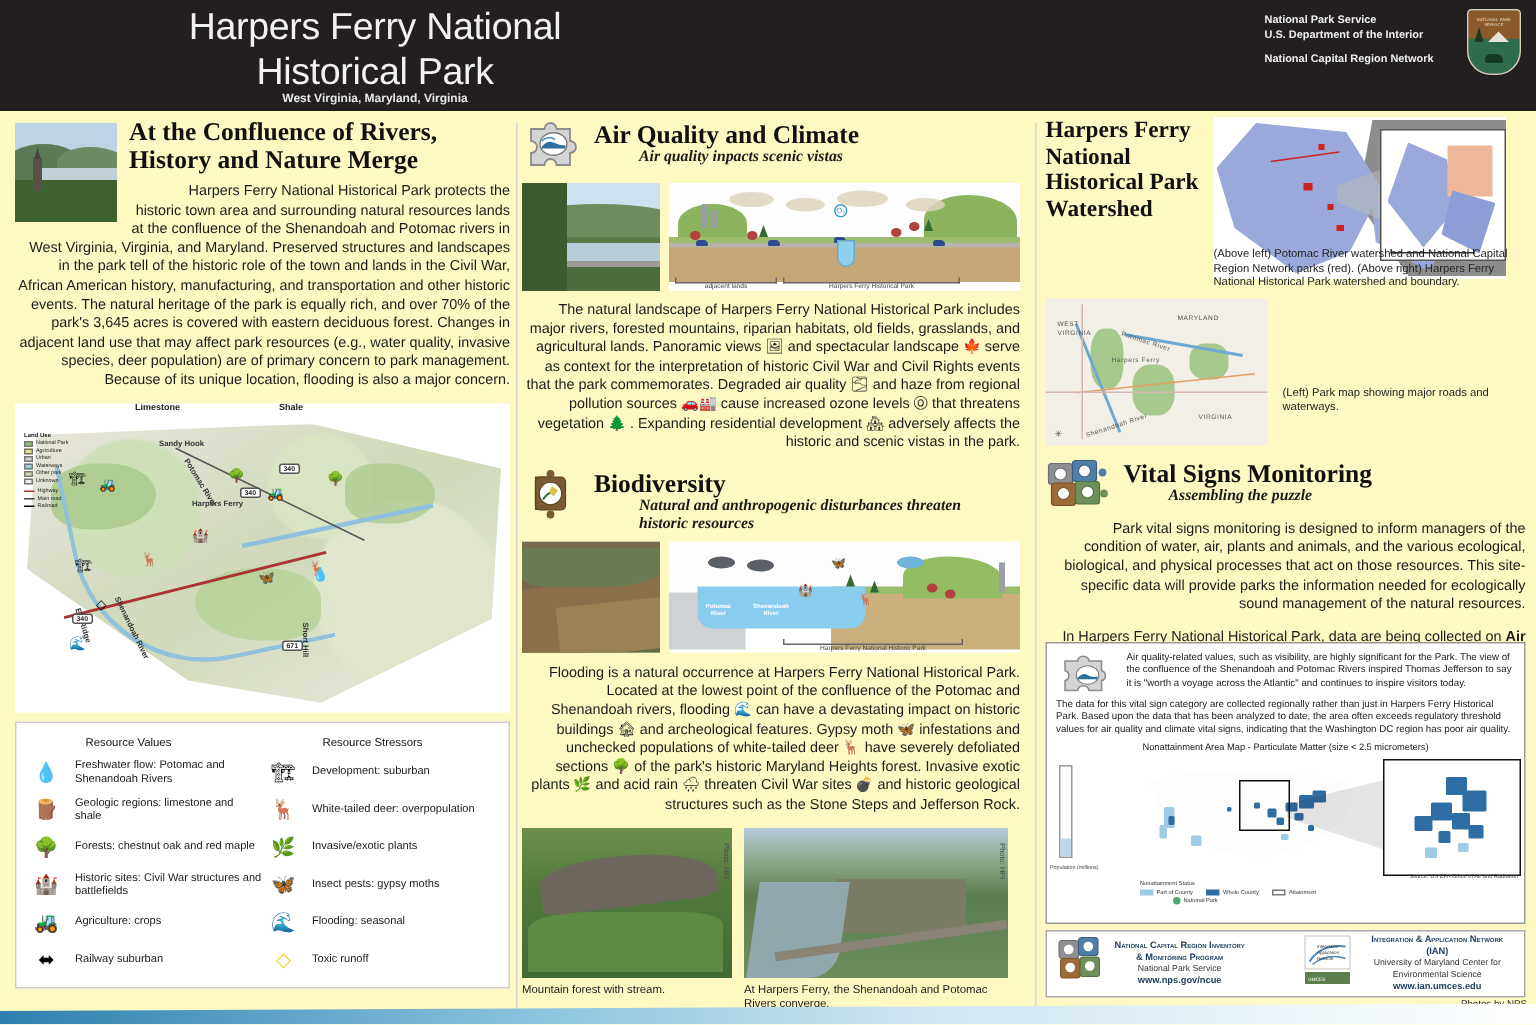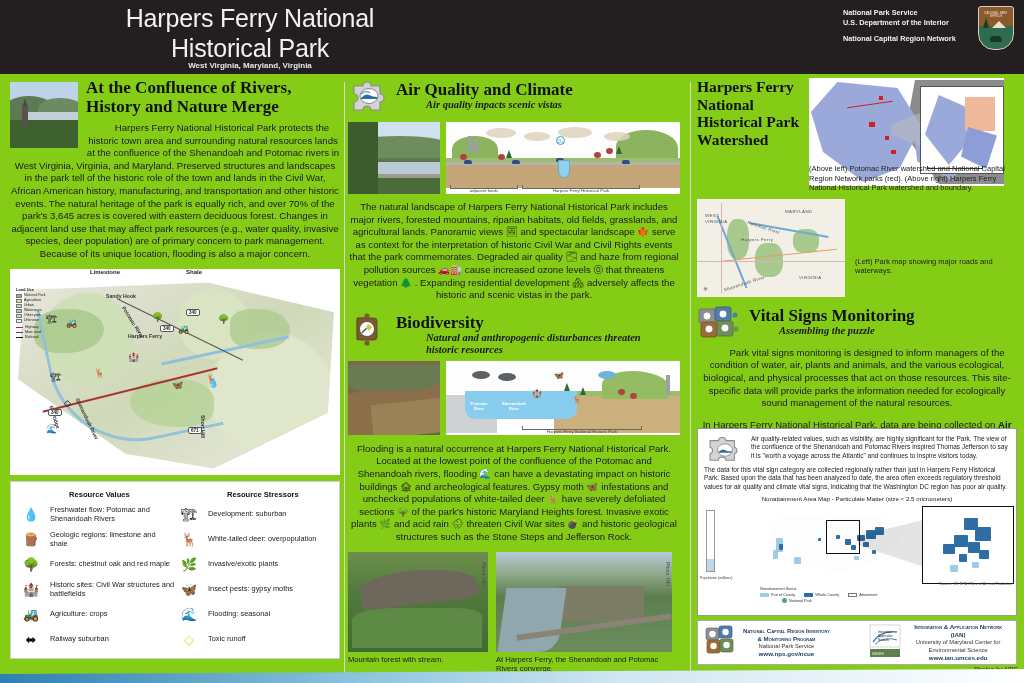--- a/index.html
+++ b/index.html
@@ -2,21 +2,21 @@
 <html><head>
 <meta charset="utf-8">
 <style>
   * { box-sizing: border-box; margin: 0; padding: 0; }
   html, body {
     width: 1024px; height: 683px;
     font-family: "Liberation Sans", sans-serif;
     background: #ffffff;
     overflow: hidden;
   }
-  .poster { position: relative; width: 1024px; height: 683px; background: #84cc16; }
+  .poster { position: relative; width: 1024px; height: 683px; background: #fef9c3; }
 
   
   .header {
     position: absolute; left: 0; top: 0; width: 1024px; height: 74px;
     background: #231f20;
   }
   .hdr-title {
     position: absolute; left: 30px; top: 0px; width: 440px;
     color: #f2f2f2; font-size: 25px; line-height: 30px;
     text-align: center; font-weight: 400; padding-top: 3px;
@@ -63,21 +63,21 @@
   
   h2.sec-title {
     font-family: "Liberation Serif", serif; font-weight: bold;
     font-size: 17px; line-height: 19px; color: #111;
   }
   .sec-sub {
     font-family: "Liberation Serif", serif; font-style: italic; font-weight: bold;
     font-size: 10.5px; line-height: 12.5px; color: #1a1a1a; margin-left: 30px;
   }
   p.body {
-    font-size: 9.6px; line-height: 12.6px; color: #1c1c1c; text-align: center;
+    font-size: 9.6px; line-height: 12.6px; color: #1c1c1c; text-align: right;
   }
   p.body b { font-weight: bold; }
 
   
   .intro-photo {
     float: left; width: 68px; height: 66px; margin: 4px 8px 2px 0;
     background: linear-gradient(#bcd4e6 0%, #bcd4e6 30%, #6f8d63 31%, #4c6b3e 70%, #3b5a30 100%);
     border: 0px;
     position: relative; overflow: hidden;
   }
@@ -156,21 +156,21 @@
 
   .terr-emoji { position:absolute; font-size:9px; line-height:9px; }
 
   
   .res-table {
     position: relative; margin-top: 6px; width: 330px; height: 178px;
     border: 1px solid #cfcfcf; background: #fff;
   }
   .res-cols { display: flex; padding: 8px 6px 0 6px; }
   .res-col { width: 50%; }
-  .res-col h4 { font-size: 7.6px; font-weight: bold; color:#111; margin-left: 40px; margin-bottom: 6px; padding-left: 12px;}
+  .res-col h4 { font-size: 7.6px; font-weight: normal; color:#111; margin-left: 28px; margin-bottom: 6px; padding-left: 12px;}
   .res-item { display: flex; align-items: center; gap: 5px; margin-bottom: 6px; min-height: 19px;}
   .res-ico { width: 28px; text-align:center; font-size: 13px; line-height: 15px; flex:0 0 28px;}
   .res-txt { font-size: 7.4px; line-height: 9.2px; color: #1a1a1a; }
 
   
   .mid-photo {
     width: 92px; height: 72px; flex: 0 0 92px;
     background: linear-gradient(#cfe0ef 0%, #cfe0ef 26%, #7b9a64 27%, #4f7040 60%, #3e5c33 100%);
     position: relative; overflow: hidden;
   }

